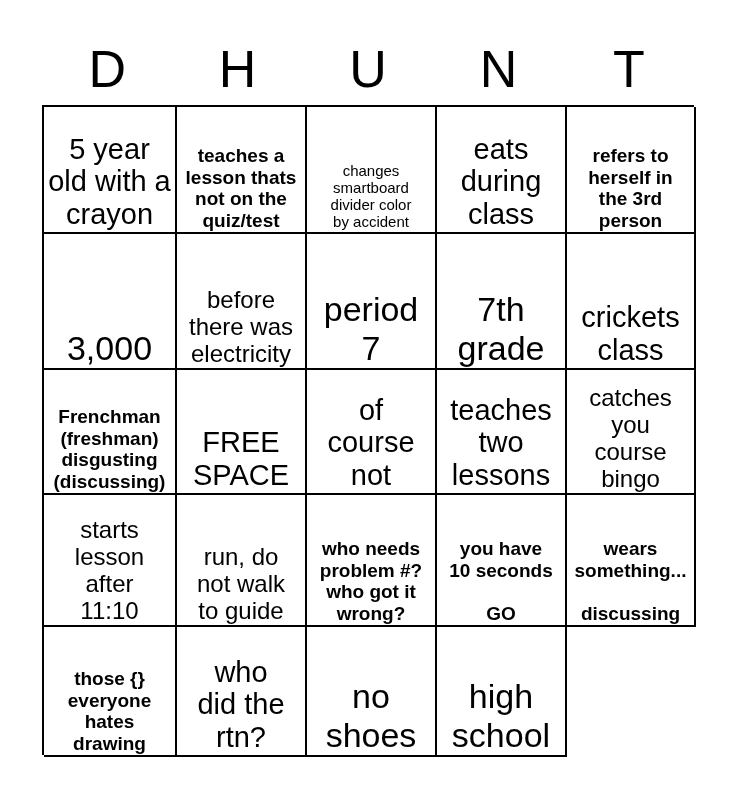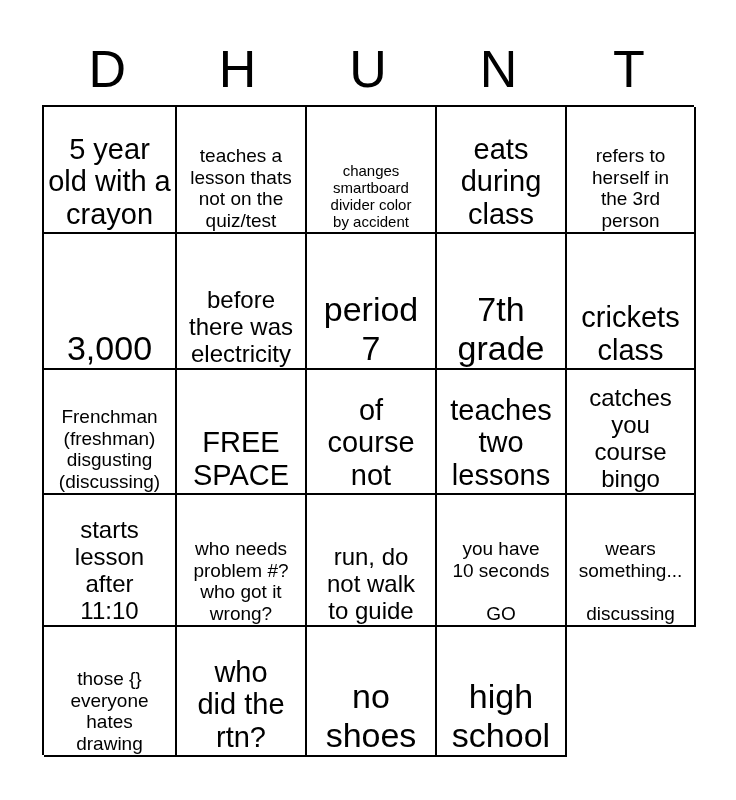--- a/index.html
+++ b/index.html
@@ -77,21 +77,21 @@
     text-align: center;
     line-height: 1.13;
     font-family: "Liberation Sans", sans-serif;
     color: #000000;
     white-space: pre-line;
   }
   
   .fs-xl { font-size: 34px; }
   .fs-lg { font-size: 29px; }
   .fs-md { font-size: 24px; }
-  .fs-sm { font-size: 19px; }
+  .fs-sm { font-size: 19px; font-weight: bold; }
   .fs-xs { font-size: 15px; }
 </style>
 </head>
 <body>
 
 <div id="card-root">
 
   <div id="bingo-header">
     <div class="header-letter">D</div>
     <div class="header-letter">H</div>
@@ -179,31 +179,31 @@
 course
 bingo</span>
     </div>
     <div class="bingo-cell">
       <span class="cell-text fs-md">starts
 lesson
 after
 11:10</span>
     </div>
     <div class="bingo-cell">
+      <span class="cell-text fs-md">run, do
+not walk
+to guide</span>
+    </div>
+    <div class="bingo-cell">
       <span class="cell-text fs-sm">who needs
 problem #?
 who got it
 wrong?</span>
     </div>
     <div class="bingo-cell">
-      <span class="cell-text fs-md">run, do
-not walk
-to guide</span>
-    </div>
-    <div class="bingo-cell">
       <span class="cell-text fs-sm">you have
 10 seconds
 
 GO</span>
     </div>
 
     <div class="bingo-cell">
       <span class="cell-text fs-sm">wears
 something...
 

